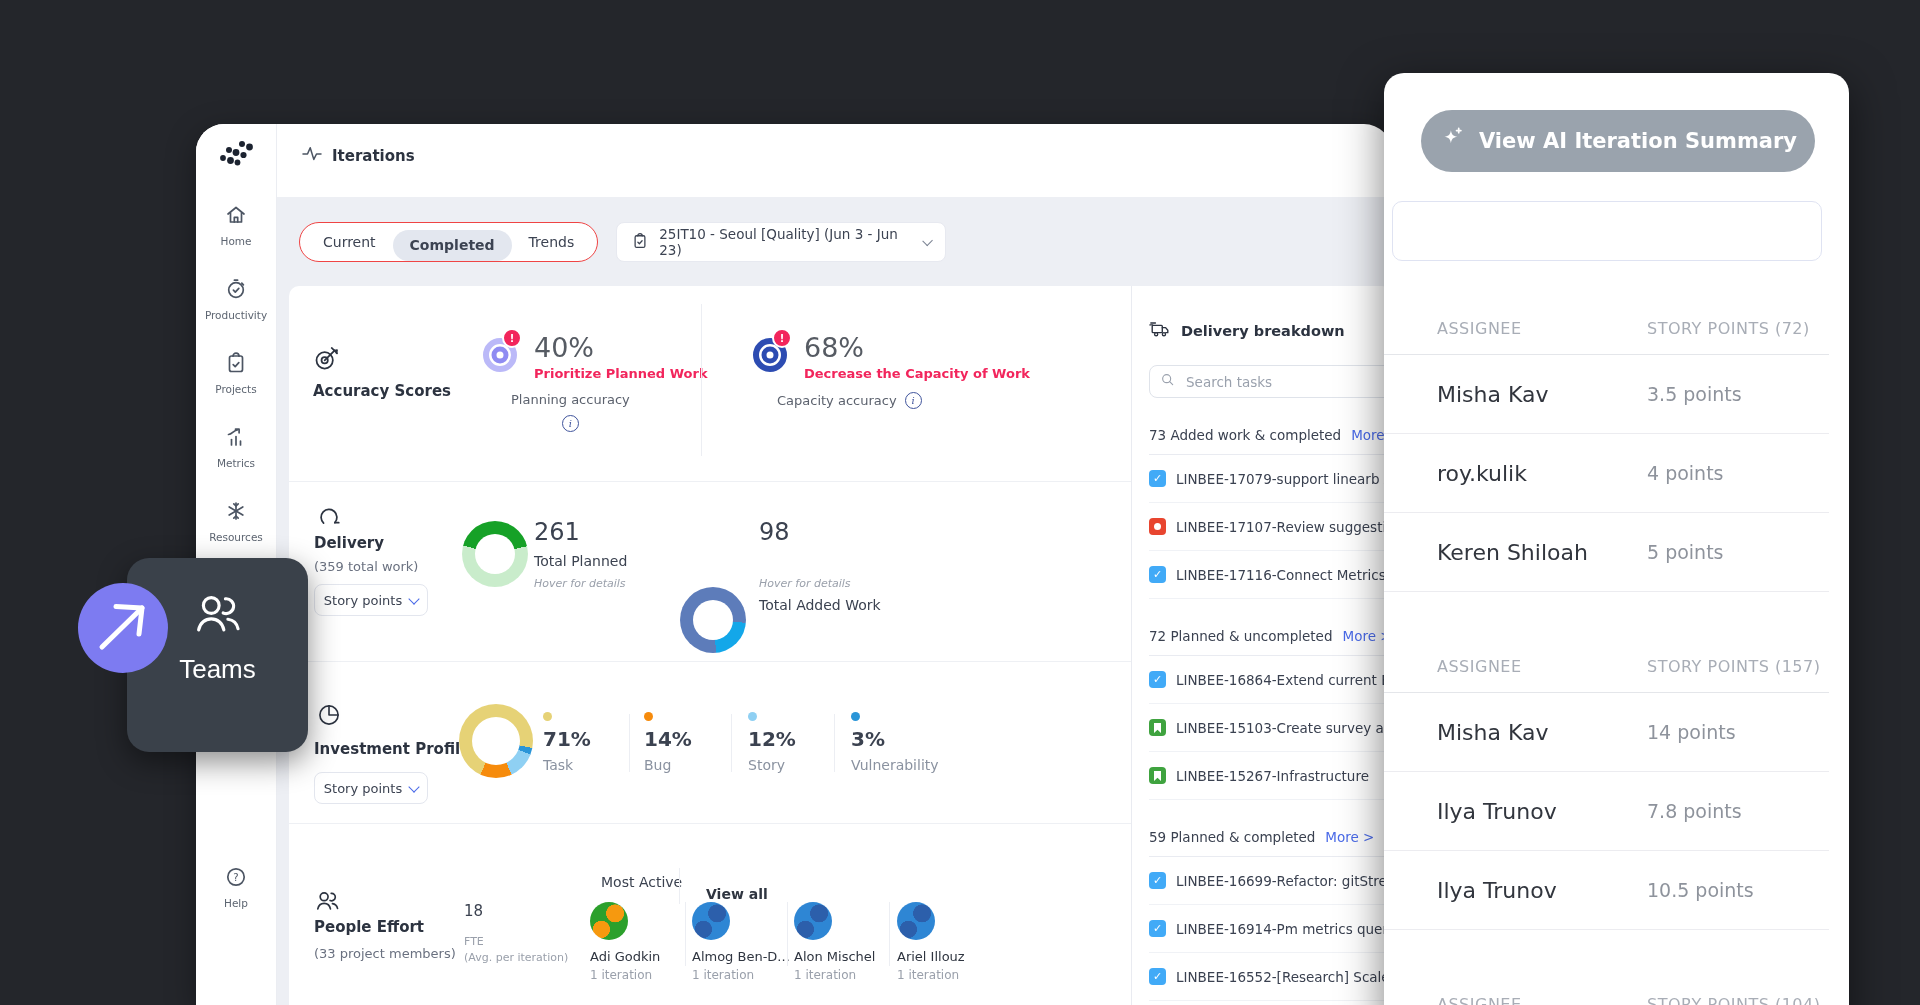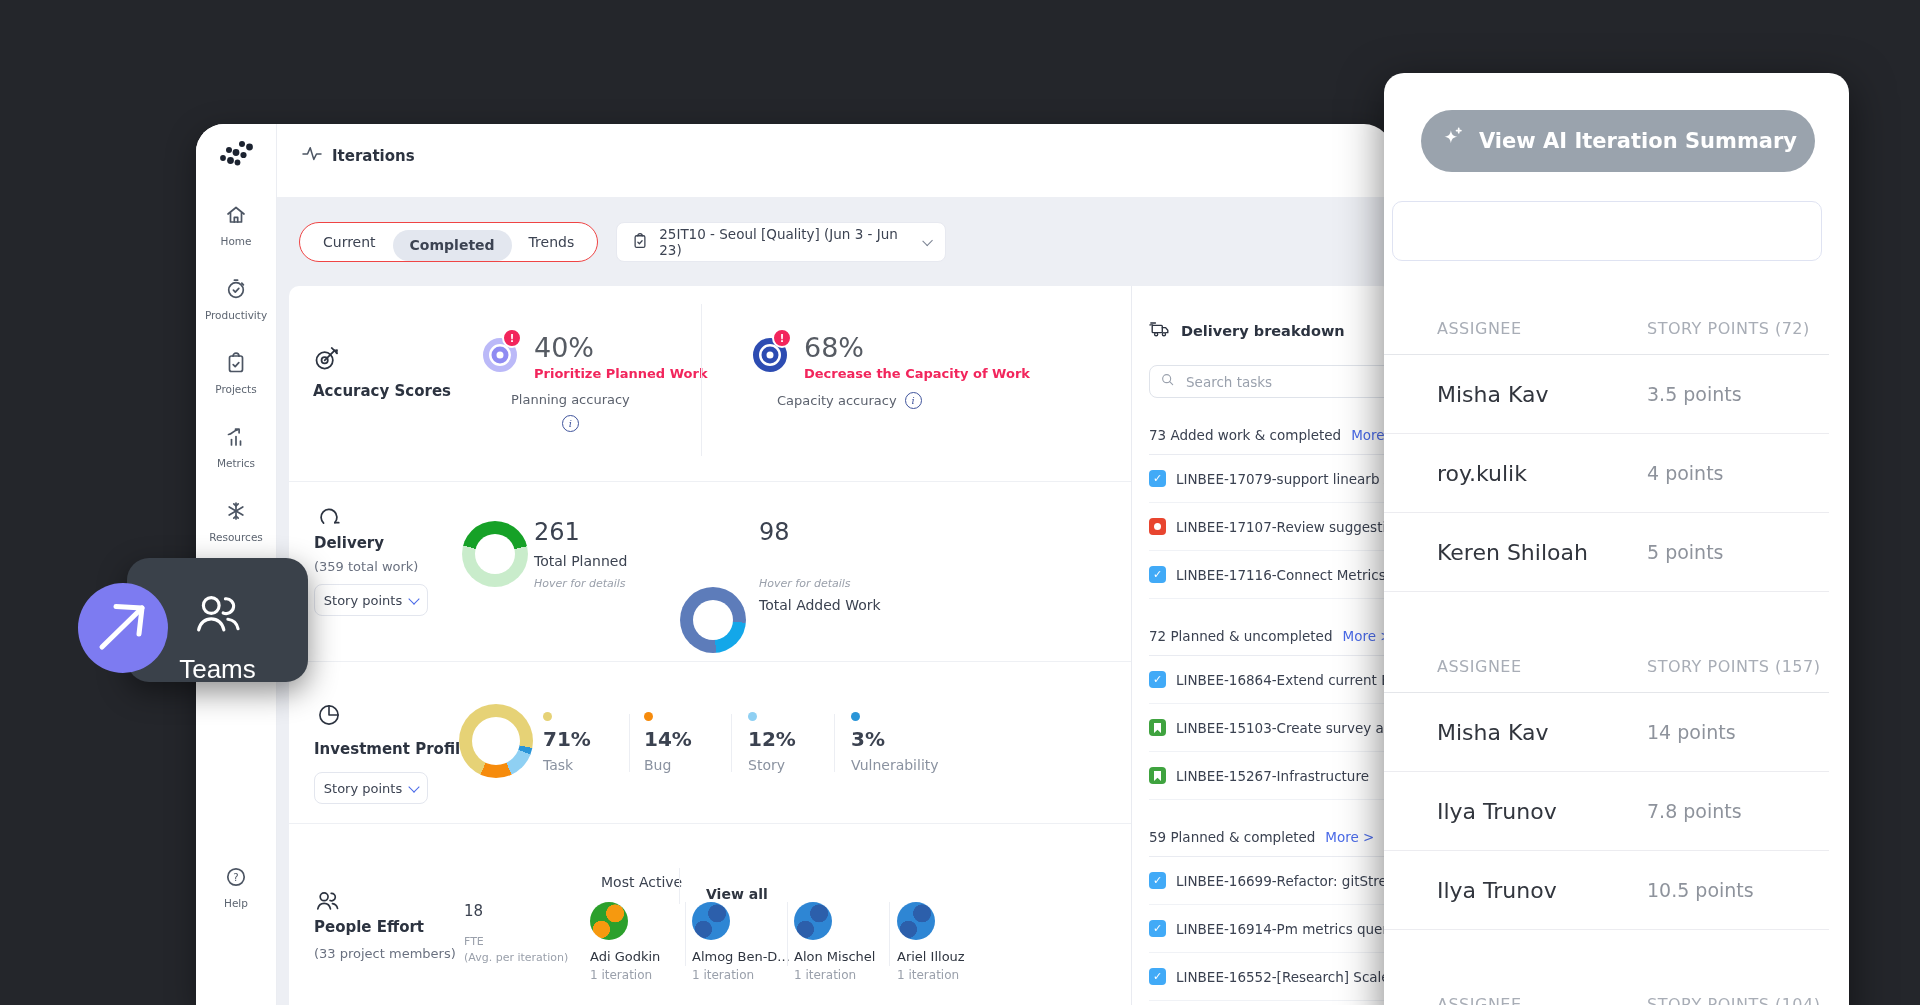--- a/index.html
+++ b/index.html
@@ -107,21 +107,21 @@
   .ai-input{position:absolute;left:8px;top:128px;width:428px;height:58px;border:1.5px solid #dfe3f2;border-radius:10px;background:#fff;cursor:text;}
   .tables{position:absolute;left:0;right:20px;top:230px;}
   .t-head{height:52px;box-sizing:border-box;padding:16px 0 0 53px;border-bottom:1px solid #e4e6ea;display:flex;}
   .t-head span{font-size:16px;color:#a8adb6;letter-spacing:.5px;}
   .t-row{height:78px;display:flex;align-items:center;padding-left:53px;border-bottom:1px solid #ececf0;cursor:pointer;}
   .col1{width:210px;}
   .t-row .col1{font-size:22px;color:#32363e;}
   .t-pts{font-size:19px;color:#8e939c;}
   .t-gap{height:49px;}
   
-  .teams-pop{position:absolute;left:127px;top:558px;width:181px;height:124px;background:#3a414a;border-radius:22px;
+  .teams-pop{position:absolute;left:127px;top:558px;width:181px;height:194px;background:#3a414a;border-radius:22px;
     box-shadow:0 10px 30px rgba(0,0,0,.45);z-index:5;display:flex;flex-direction:column;align-items:center;cursor:pointer;}
   .teams-lbl{color:#fff;font-size:26px;margin-top:8px;font-family:"Liberation Sans",sans-serif;}
   .cursor-circle{position:absolute;left:78px;top:583px;width:90px;height:90px;border-radius:50%;background:#7d7bf1;z-index:6;}
 </style>
 </head>
 <body>
 
 <div class="window">
 
   <div class="sidebar">

